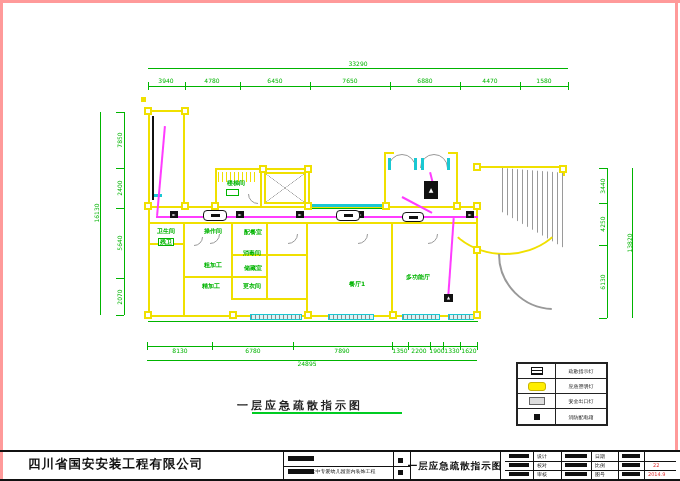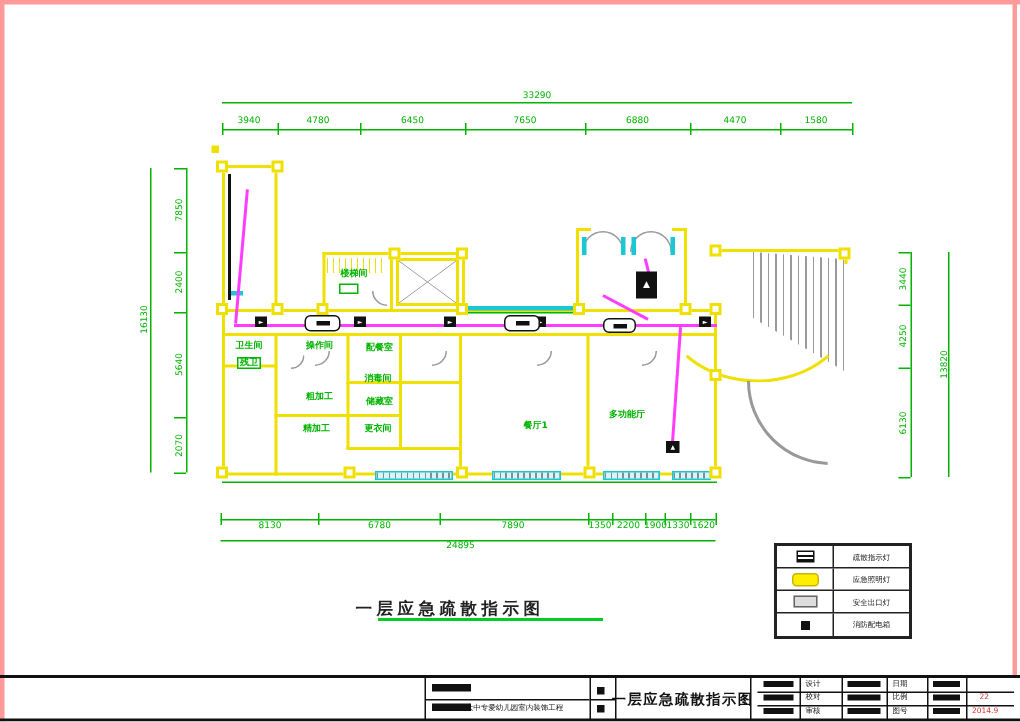--- a/index.html
+++ b/index.html
@@ -283,20 +283,21 @@
   <div class="blk" style="left:533px;top:452px;width:1px;height:28px;"></div>
   <div class="blk" style="left:561px;top:452px;width:1px;height:28px;"></div>
   <div class="blk" style="left:591px;top:452px;width:1px;height:28px;"></div>
   <div class="blk" style="left:618px;top:452px;width:1px;height:28px;"></div>
   <div class="blk" style="left:644px;top:452px;width:1px;height:28px;"></div>
   <div class="blk" style="left:288px;top:456px;width:26px;height:5px;"></div>
   <div class="blk" style="left:288px;top:469px;width:26px;height:5px;"></div>
   <div class="blk" style="left:398px;top:458px;width:5px;height:5px;"></div>
   <div class="blk" style="left:398px;top:470px;width:5px;height:5px;"></div>
 
+  <div id="titleblock-company">四川省国安安装工程有限公司</div>
   <div id="tb-project">大中专爱幼儿园室内装饰工程</div>
   <div id="tb-title">一层应急疏散指示图</div>
   <div id="tb-grid-layer">
       <div class="blk" style="left: 509px; top: 454px; width: 20px; height: 4px;"></div>
       <div class="blk" style="left: 565px; top: 454px; width: 22px; height: 4px;"></div>
       <div class="blk" style="left: 622px; top: 454px; width: 18px; height: 4px;"></div>
       <div class="tb-small" style="left: 537px; top: 454px;">设计</div>
       <div class="tb-small" style="left: 595px; top: 454px;">日期</div>
       <div class="blk" style="left: 509px; top: 463px; width: 20px; height: 4px;"></div>
       <div class="blk" style="left: 565px; top: 463px; width: 22px; height: 4px;"></div>

